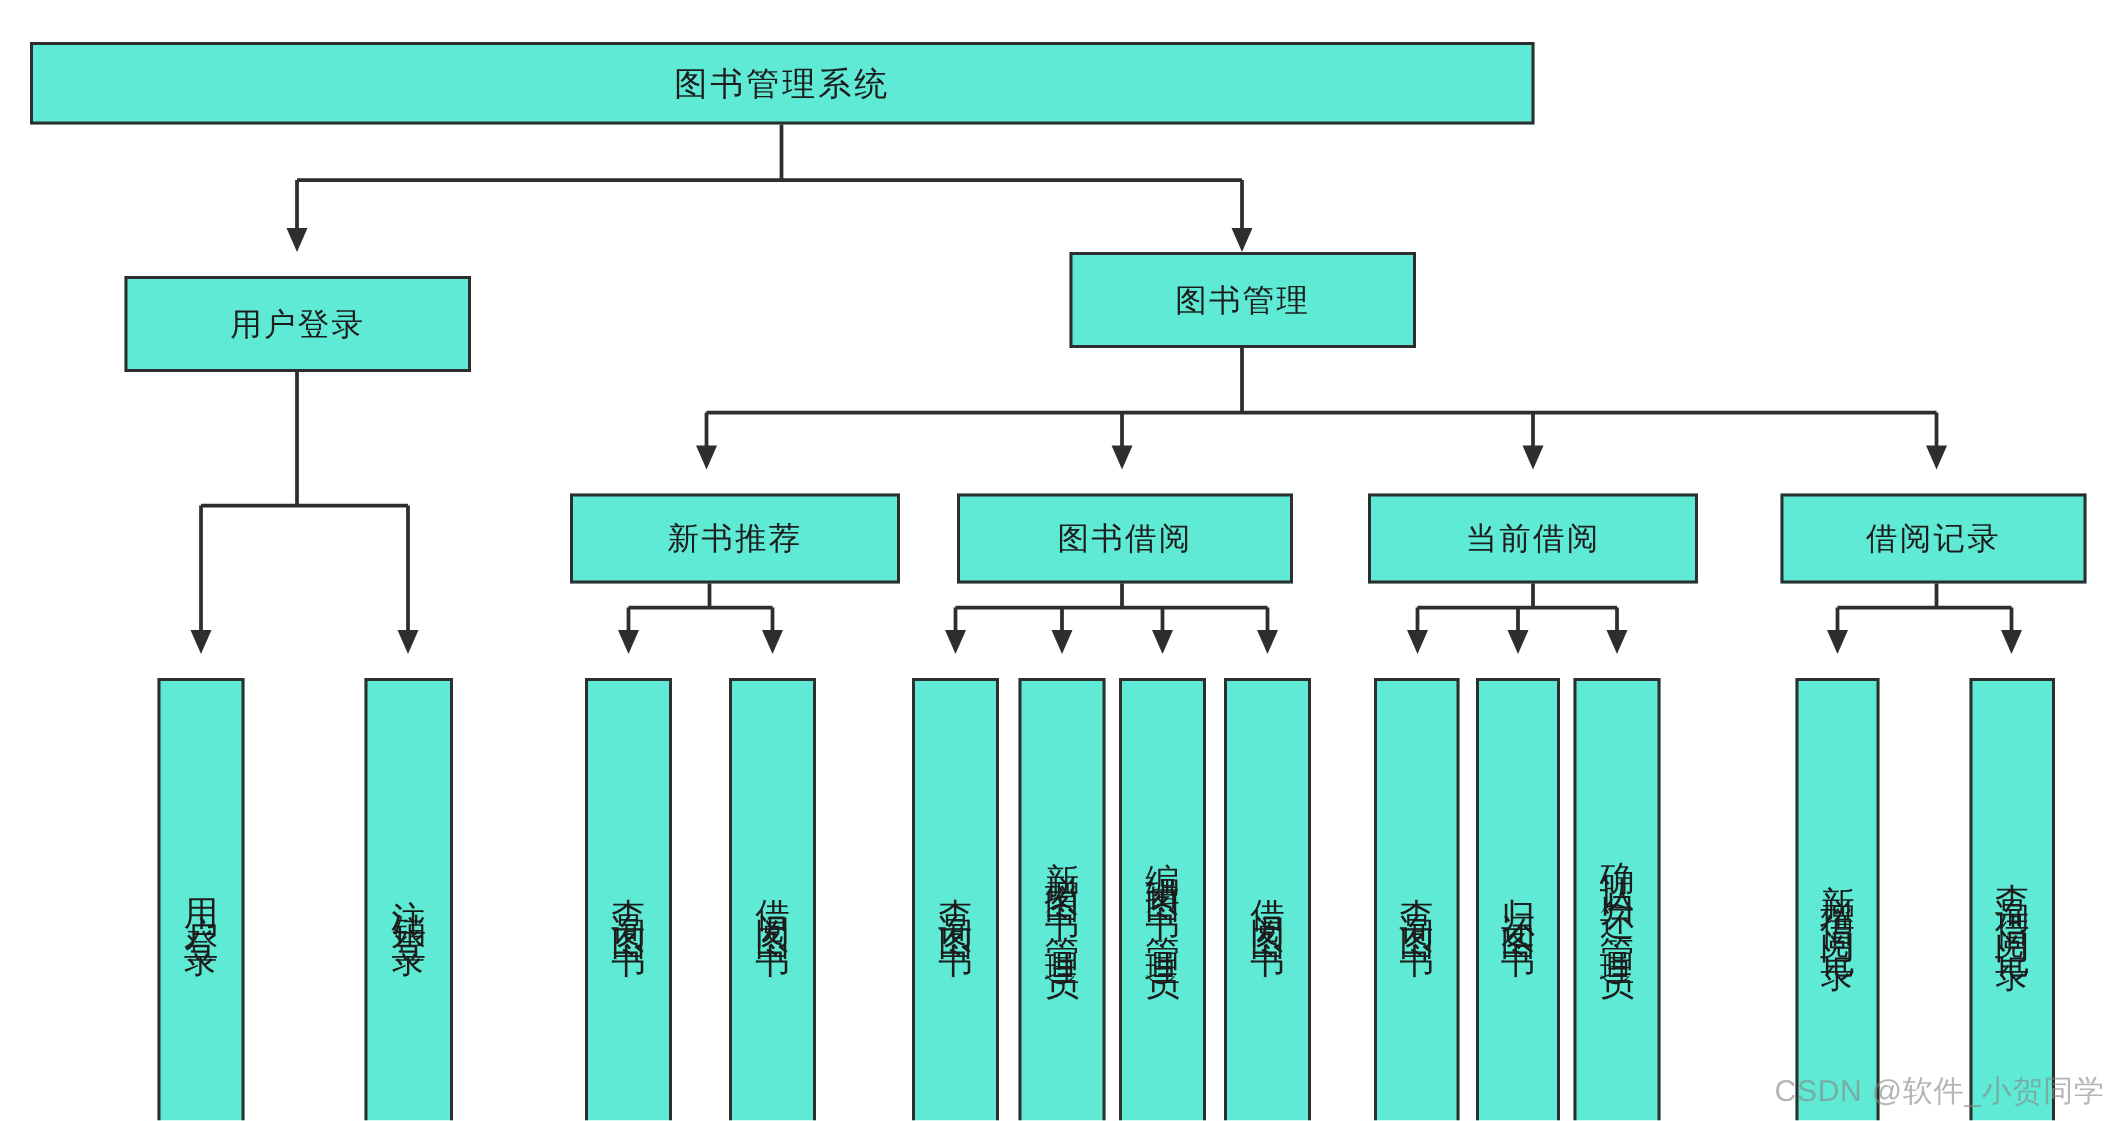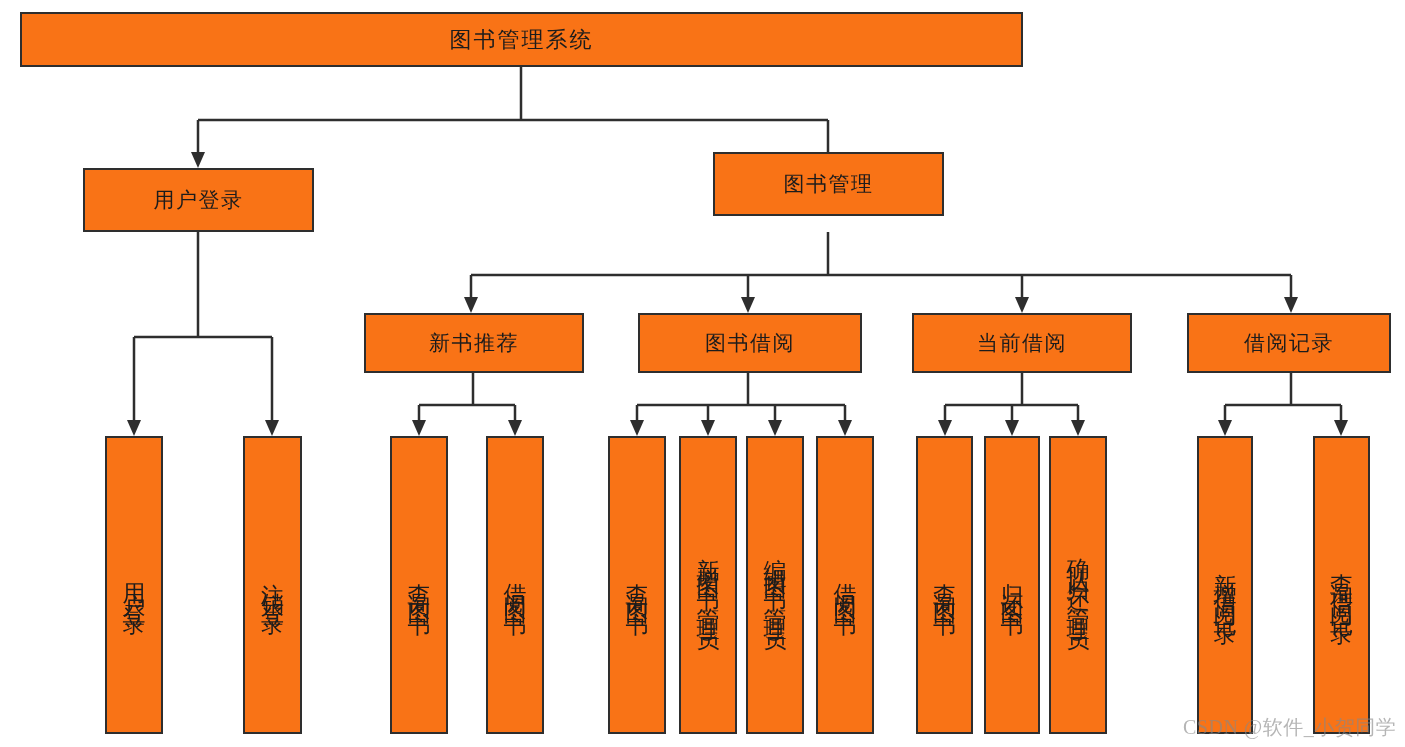--- a/index.html
+++ b/index.html
@@ -13,26 +13,27 @@
   }
   #connector-svg {
     position: absolute;
     left: 0; top: 0;
     width: 1405px; height: 747px;
     pointer-events: none;
   }
   .node {
     position: absolute;
     box-sizing: border-box;
-    background: #f97316;
+    background: #5eead4;
     border: 2.5px solid #2e2e2e;
     display: flex;
     align-items: center;
     justify-content: center;
     color: #1c1c1c;
+    margin-top: 16px;
   }
   .node.horizontal span {
     font-size: 21px;
     letter-spacing: 1.5px;
     white-space: nowrap;
   }
   .node.root span {
     font-size: 22px;
     letter-spacing: 2px;
   }
@@ -46,21 +47,20 @@
   }
   .watermark {
     position: absolute;
     left: 1183px;
     top: 714px;
     font-size: 20px;
     letter-spacing: 0.5px;
     color: rgba(136, 136, 136, 0.62);
     z-index: 5;
     white-space: nowrap;
-    font-family: Liberation Serif, serif;
   }
 </style>
 </head>
 <body>
 
 <div class="canvas">
   <svg id="connector-svg" viewBox="0 0 1405 747">
       <path d="M 521 67 V 120 M 198 120 H 828 M 198 120 V 154 M 828 120 V 154 M 198 232 V 337 M 134 337 H 272 M 134 337 V 422 M 272 337 V 422 M 828 232 V 275 M 471 275 H 1291 M 471 275 V 299 M 748 275 V 299 M 1022 275 V 299 M 1291 275 V 299 M 473 373 V 405 M 419 405 H 515 M 419 405 V 422 M 515 405 V 422 M 748 373 V 405 M 637 405 H 845 M 637 405 V 422 M 708 405 V 422 M 775 405 V 422 M 845 405 V 422 M 1022 373 V 405 M 945 405 H 1078 M 945 405 V 422 M 1012 405 V 422 M 1078 405 V 422 M 1291 373 V 405 M 1225 405 H 1341 M 1225 405 V 422 M 1341 405 V 422" fill="none" stroke="#2e2e2e" stroke-width="2.5"></path>
       <polygon points="191,152 205,152 198,168" fill="#2e2e2e"></polygon>
       <polygon points="821,152 835,152 828,168" fill="#2e2e2e"></polygon>
@@ -85,21 +85,21 @@
   <div id="nodes-layer">
       <div class="node horizontal root" style="left: 20px; top: 12px; width: 1003px; height: 55px;">
         <span>图书管理系统</span>
       </div>
       <div class="node horizontal" style="left: 83px; top: 168px; width: 231px; height: 64px;">
         <span>用户登录</span>
       </div>
       <div class="node horizontal" style="left: 713px; top: 152px; width: 231px; height: 64px;">
         <span>图书管理</span>
       </div>
-      <div class="node horizontal" style="left: 364px; top: 313px; width: 220px; height: 60px;">
+      <div class="node horizontal" style="left: 380px; top: 313px; width: 220px; height: 60px;">
         <span>新书推荐</span>
       </div>
       <div class="node horizontal" style="left: 638px; top: 313px; width: 224px; height: 60px;">
         <span>图书借阅</span>
       </div>
       <div class="node horizontal" style="left: 912px; top: 313px; width: 220px; height: 60px;">
         <span>当前借阅</span>
       </div>
       <div class="node horizontal" style="left: 1187px; top: 313px; width: 204px; height: 60px;">
         <span>借阅记录</span>

